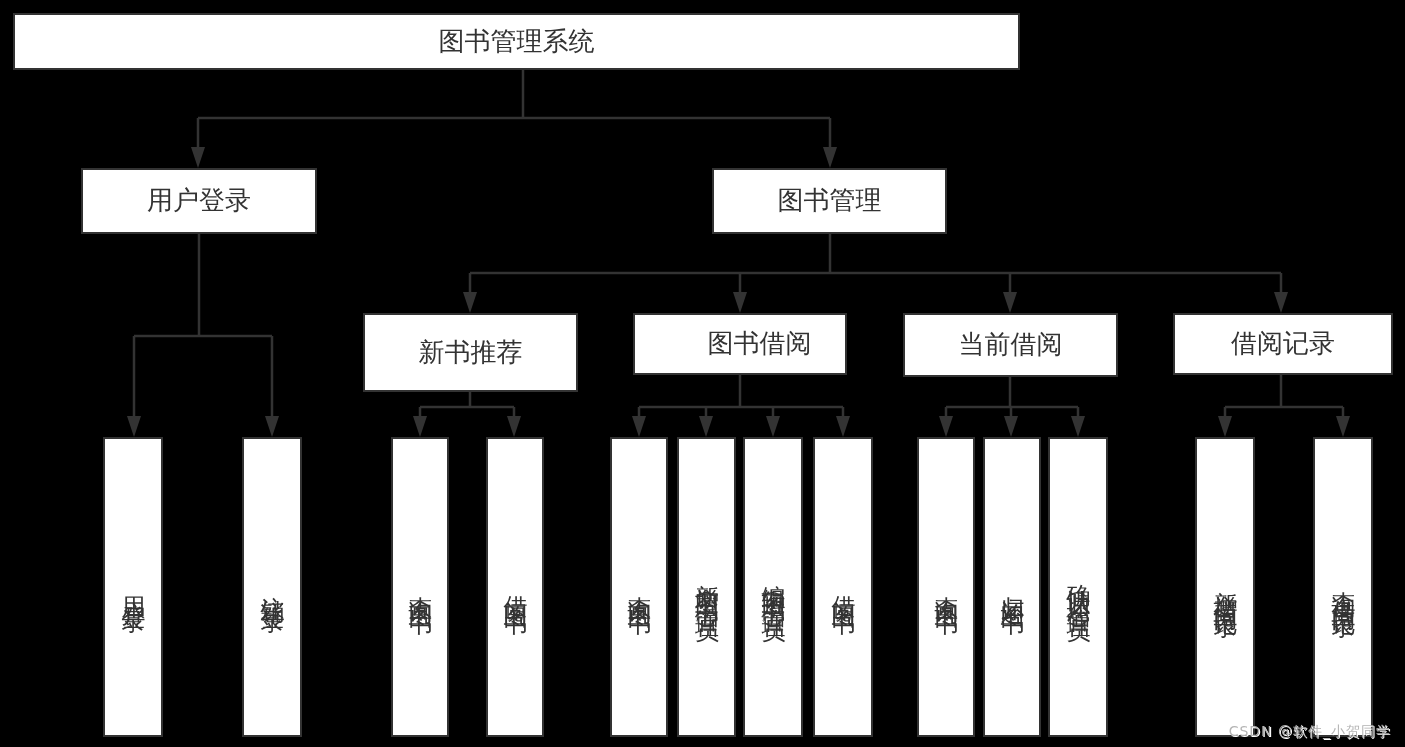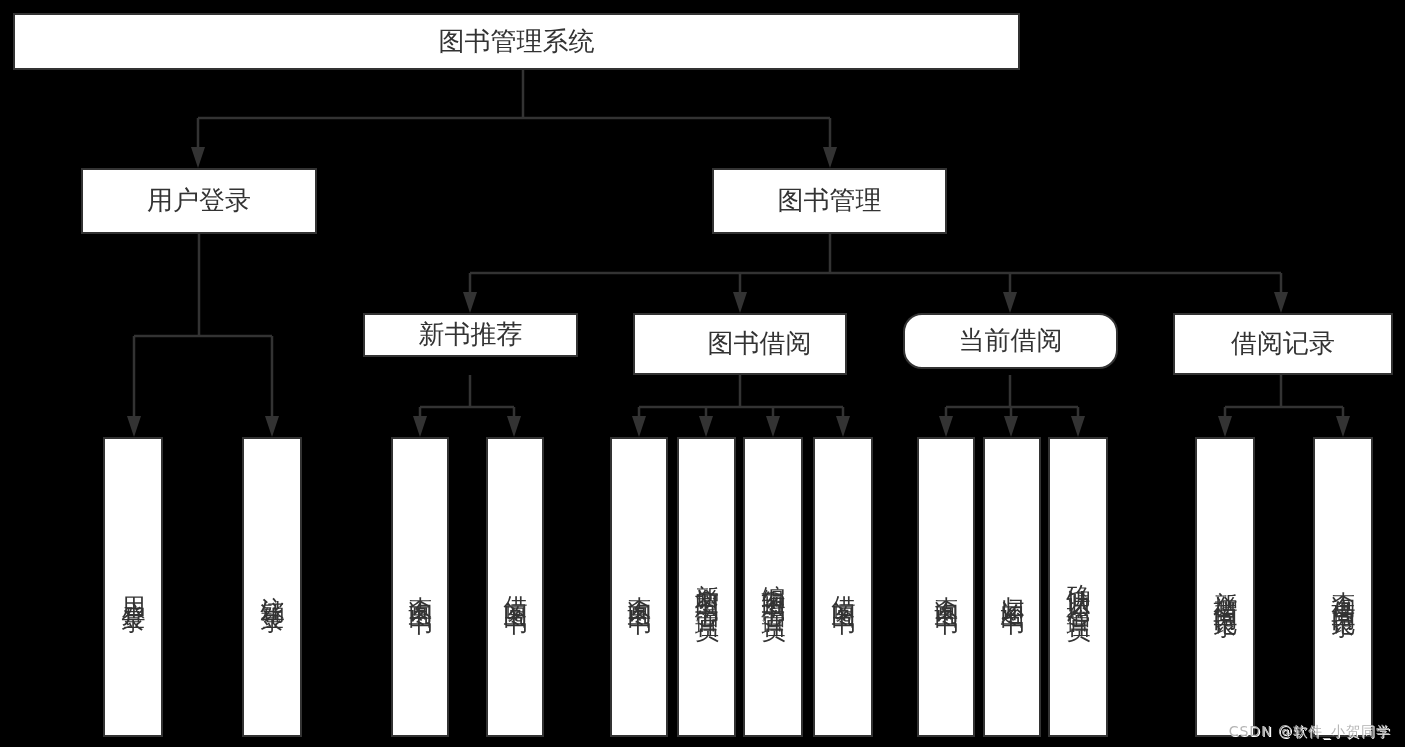--- a/index.html
+++ b/index.html
@@ -97,23 +97,23 @@
       <polygon points="1225,437 1218,416 1232,416"></polygon>
       <polygon points="1343,437 1336,416 1350,416"></polygon>
     </g>
   </svg>
 
   <div class="node" style="left:13px; top:13px; width:1007px; height:57px;">图书管理系统</div>
 
   <div class="node" style="left:81px; top:168px; width:236px; height:66px;">用户登录</div>
   <div class="node" style="left:712px; top:168px; width:235px; height:66px;">图书管理</div>
 
-  <div class="node" style="left:363px; top:313px; width:215px; height:44px;">新书推荐</div>
+  <div class="node" style="left:363px; top:313px; width:215px; height:79px;">新书推荐</div>
   <div class="node" style="left:633px; top:313px; width:214px; height:62px;padding-left:39px;">图书借阅</div>
-  <div class="node" style="left:903px; top:313px; width:215px; height:56px;border-radius:19px;">当前借阅</div>
+  <div class="node" style="left:903px; top:313px; width:215px; height:64px;">当前借阅</div>
   <div class="node" style="left:1173px; top:313px; width:220px; height:62px;">借阅记录</div>
 
   <div class="node v" style="left:103px; top:437px; width:60px; height:300px;">用户登录</div>
   <div class="node v" style="left:242px; top:437px; width:60px; height:300px;">注销登录</div>
 
   <div class="node v" style="left:391px; top:437px; width:58px; height:300px;">查询图书</div>
   <div class="node v" style="left:486px; top:437px; width:58px; height:300px;">借阅图书</div>
 
   <div class="node v" style="left:610px; top:437px; width:58px; height:300px;">查询图书</div>
   <div class="node v" style="left:677px; top:437px; width:59px; height:300px;">新增图书（管理员）</div>

